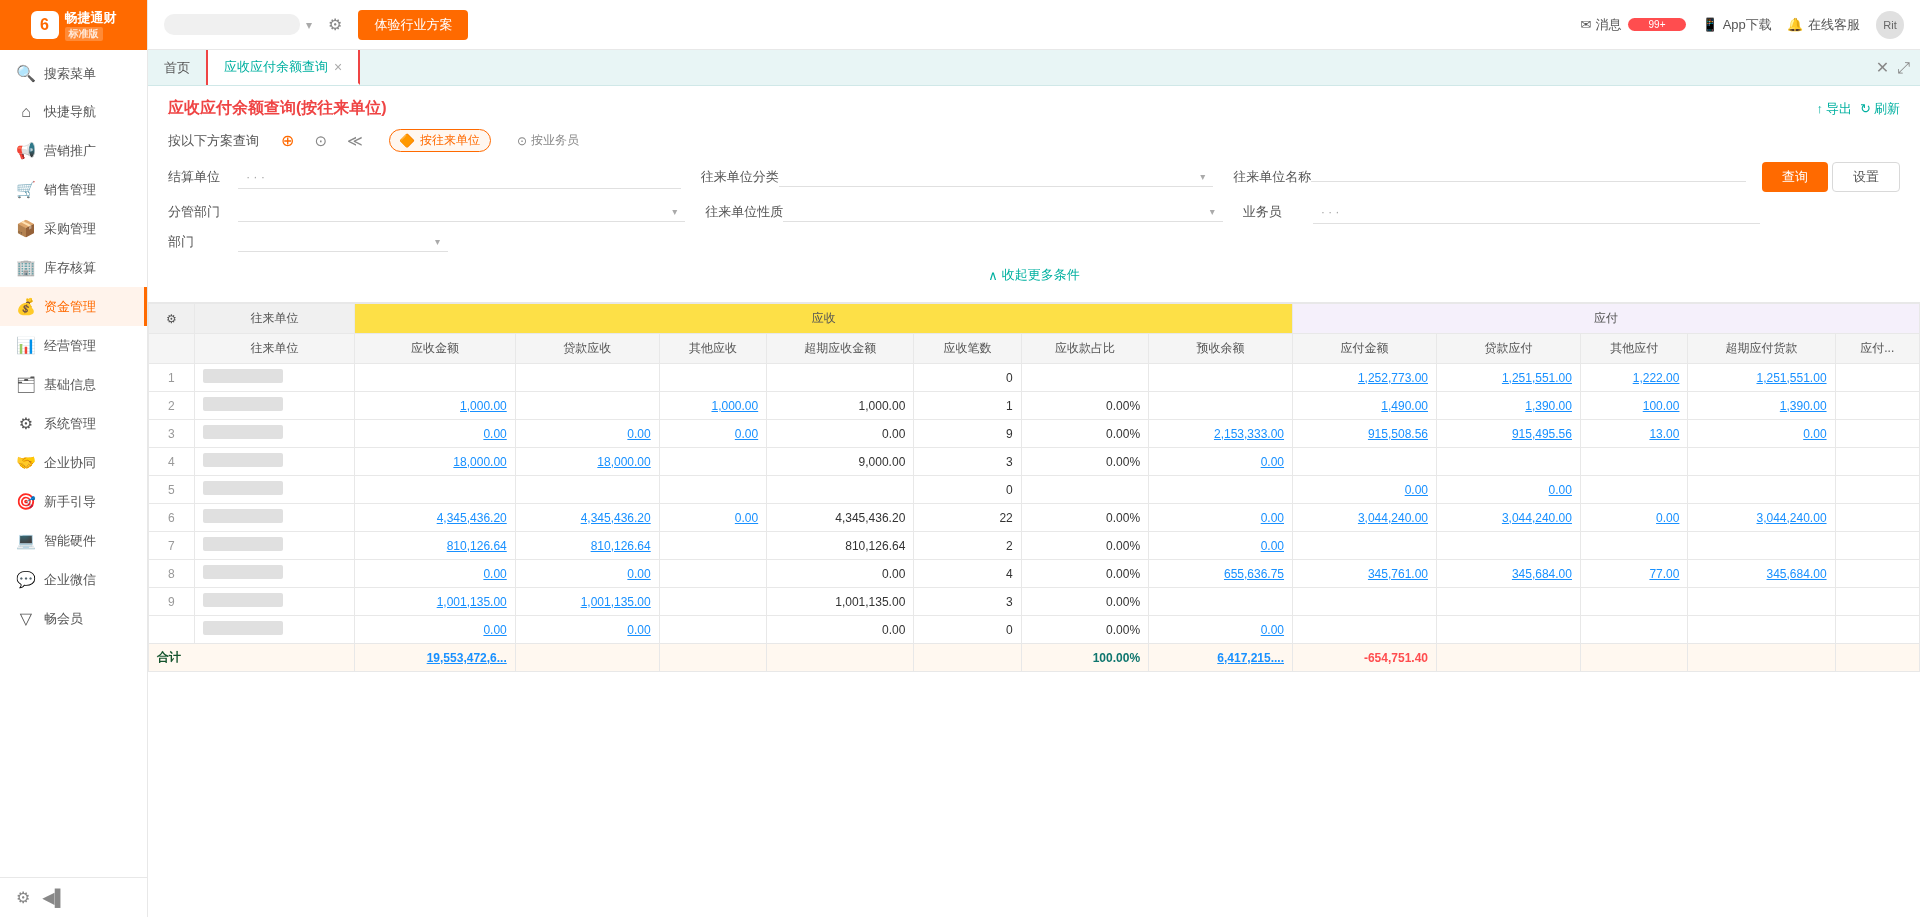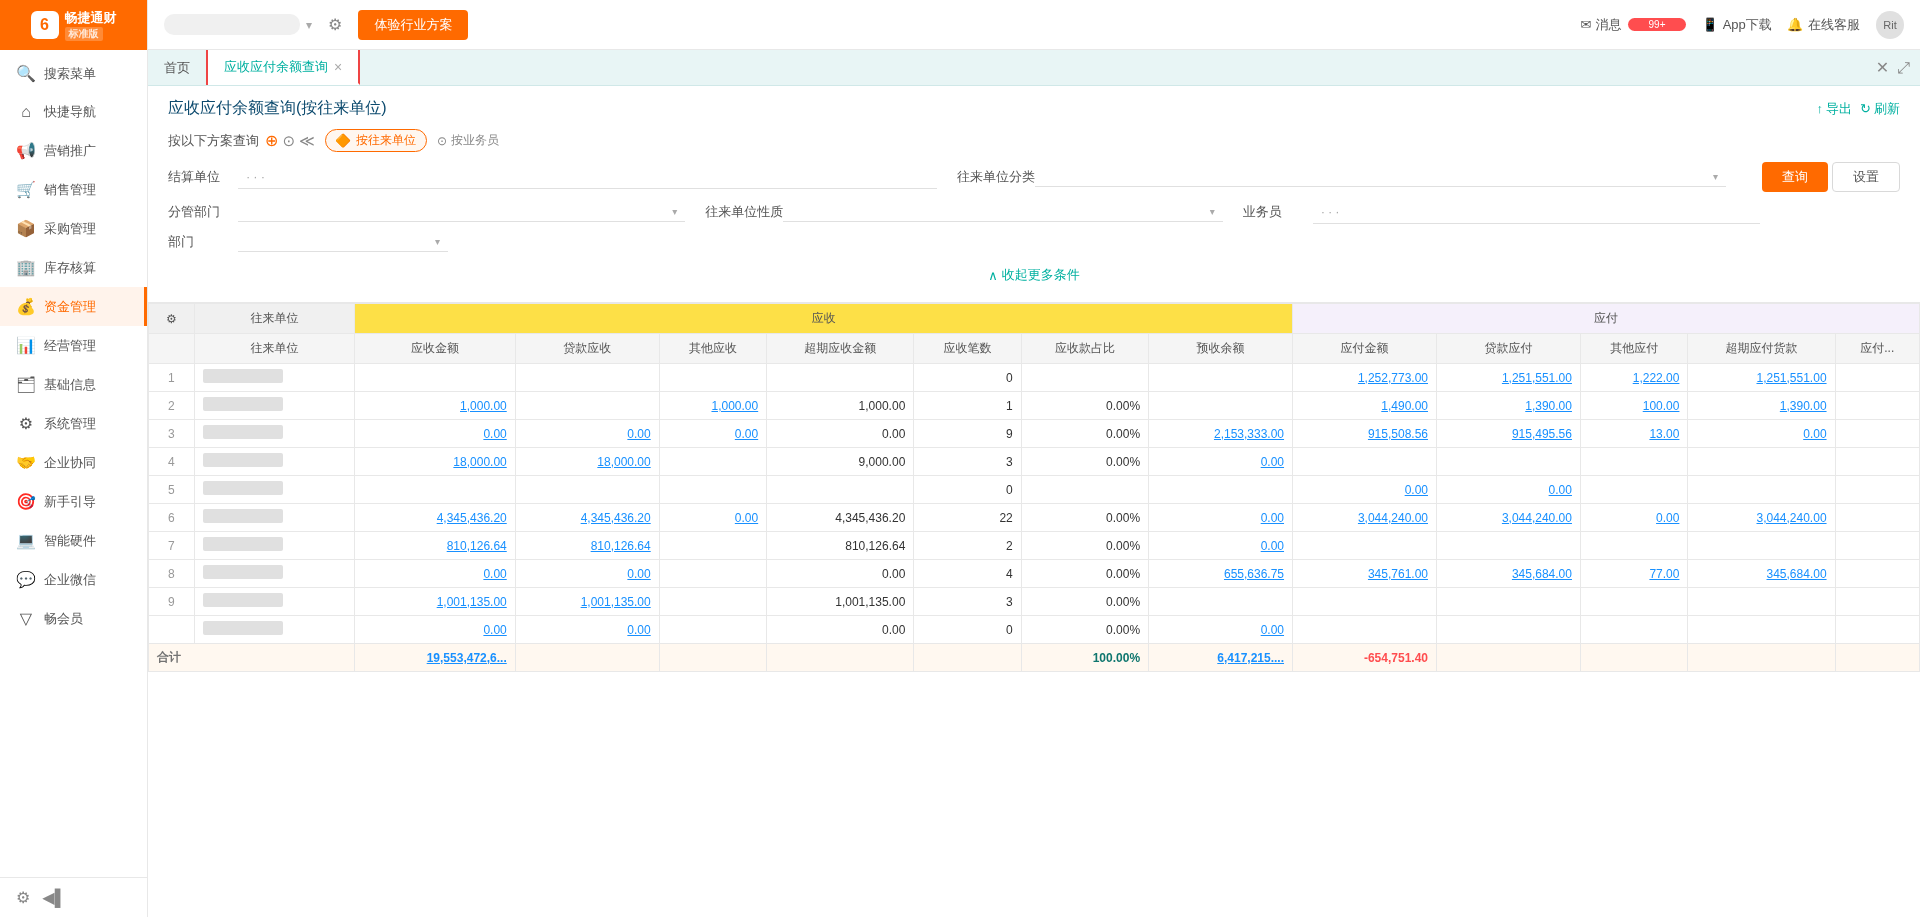--- a/index.html
+++ b/index.html
@@ -70,21 +70,21 @@
       position: absolute; left: 148px; top: 86px; right: 0; bottom: 0;
       background: #f5f5f5; overflow: hidden; display: flex; flex-direction: column;
     }
 
     
     .page-header {
       background: #fff; padding: 12px 20px 0; border-bottom: 1px solid #e8e8e8;
       flex-shrink: 0;
     }
     .page-title-row { display: flex; align-items: center; justify-content: space-between; margin-bottom: 10px; }
-    .page-title { font-size: 16px; font-weight: normal; color: #0c4a6e; }
+    .page-title { font-size: 16px; font-weight: bold; color: #ef4444; }
     .page-actions { display: flex; gap: 8px; }
     .action-link { display: flex; align-items: center; gap: 3px; color: #00b0a0; font-size: 13px; cursor: pointer; }
 
     
     .filter-area { padding: 0 0 12px; }
     .filter-tab-add { color: #ff6a00; cursor: pointer; font-size: 16px; }
     .filter-tab-settings { color: #888; cursor: pointer; font-size: 15px; }
     .filter-tab-collapse { color: #888; cursor: pointer; font-size: 15px; }
     .filter-scheme {
       display: flex; align-items: center; gap: 4px;
@@ -131,21 +131,21 @@
       border: 1px solid #e8e8e8; padding: 5px 8px;
       text-align: right; color: #333; white-space: nowrap;
     }
     tbody tr td:first-child { text-align: center; color: #999; }
     tbody tr td.name-cell { text-align: left; }
     .td-link { color: #1890ff; text-decoration: underline; cursor: pointer; }
     tfoot tr td {
       background: #fff8f0; border: 1px solid #e8e8e8;
       padding: 5px 8px; font-weight: bold; color: #0f766e;
     }
-    tfoot tr td:first-child { text-align: center; color: #737373; }
+    tfoot tr td:first-child { text-align: center; color: #14532d; }
     tfoot tr td { text-align: right; }
     .negative { color: #ff4d4f; }
     .gear-cell { text-align: center !important; cursor: pointer; }
   </style>
 </head>
 <body>
 
 <div class="sidebar">
   <div class="sidebar-logo">
     <div class="sidebar-logo-icon">
@@ -277,21 +277,21 @@
           <span>导出</span>
         </div>
         <div class="action-link">
           <span>↻</span>
           <span>刷新</span>
         </div>
       </div>
     </div>
 
     <div class="filter-area">
-      <div style="display:flex;gap:0;margin-bottom:10px;align-items:center;">
+      <div style="display:flex;gap:16px;margin-bottom:10px;align-items:center;">
         <span style="font-size:13px;color:#555;margin-right:6px;">按以下方案查询</span>
         <span class="filter-tab-add">⊕</span>
         <span class="filter-tab-settings" style="margin:0 4px;">⊙</span>
         <span class="filter-tab-collapse" style="margin-right:10px;">≪</span>
         <div class="filter-scheme">
           <span style="font-size:13px;">🔶</span>
           <span>按往来单位</span>
         </div>
         <div class="filter-scheme2">
           <span>⊙</span>
@@ -308,20 +308,26 @@
         </div>
         <div class="filter-sep"></div>
         <div class="filter-field">
           <span class="filter-label">往来单位分类</span>
           <div class="filter-input">
             <span></span>
               <span class="filter-dropdown">▾</span>
           </div>
         </div>
         <div class="filter-sep"></div>
+        <div class="filter-field">
+          <span class="filter-label">往来单位名称</span>
+          <div class="filter-input">
+            <span></span>
+          </div>
+        </div>
         <div style="display:flex;flex-direction:row;gap:4px;margin-left:16px;">
           <button style="background:#ff6a00;color:#fff;border:none;border-radius:4px;padding:5px 20px;cursor:pointer;font-size:13px;">查询</button>
           <button style="background:#fff;color:#555;border:1px solid #d9d9d9;border-radius:4px;padding:5px 20px;cursor:pointer;font-size:13px;">设置</button>
         </div>
       </div>
 
       <div class="filter-row">
         <div class="filter-field">
           <span class="filter-label">分管部门</span>
           <div class="filter-input">

